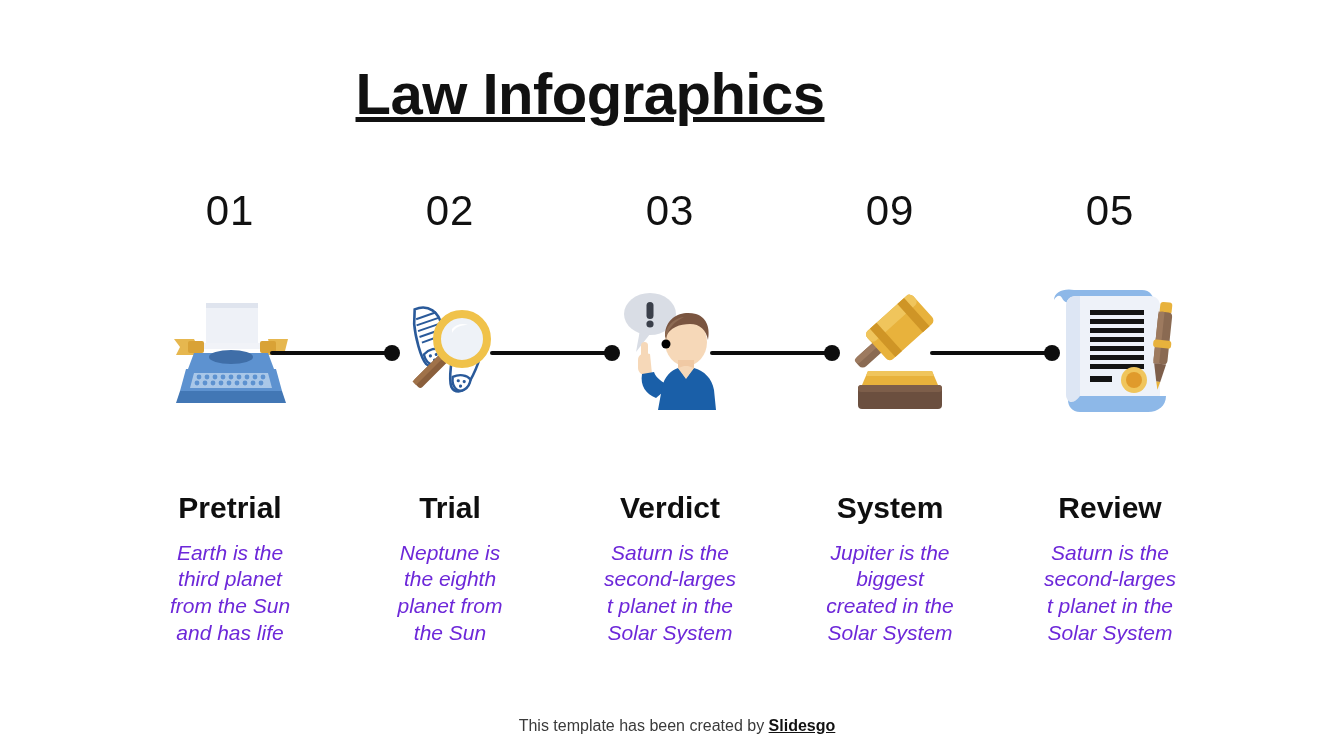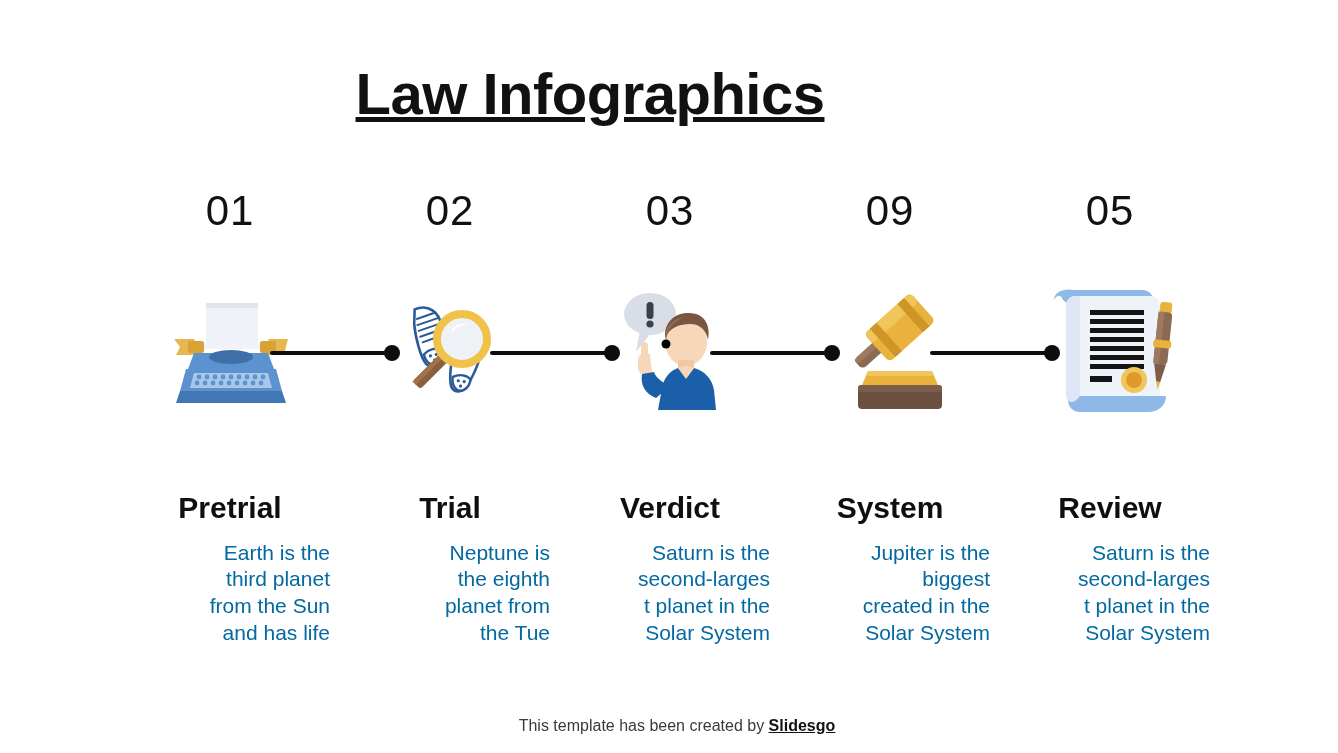--- a/index.html
+++ b/index.html
@@ -101,25 +101,26 @@
     font-size: 30px;
     font-weight: 700;
     color: #0f0f0f;
     line-height: 1.15;
     text-align: center;
   }
   .step-body {
     margin-top: 14px;
     font-size: 21px;
     font-weight: 400;
-    color: #0369a1;
+    color: #6d28d9;
     line-height: 1.28;
-    text-align: right;
+    text-align: center;
     width: 200px;
     white-space: pre-line;
+    font-style: italic;
   }
 
   
   .footer {
     position: absolute;
     bottom: 18px;
     left: 8px;
     width: 1338px;
     text-align: center;
     font-size: 16px;
@@ -249,21 +250,21 @@
 
     <div class="connector" style="left:150px; width:130px;">
       <div class="line" style="width:122px;"></div>
       <div class="dot" style="left:114px;"></div>
     </div>
 
     <div class="step-heading">Trial</div>
     <div class="step-body">Neptune is
 the eighth
 planet from
-the Tue</div>
+the Sun</div>
   </div>
 
   <div class="step">
     <div class="step-number">03</div>
 
     <div class="icon-wrap">
       <svg width="116" height="122" viewBox="0 0 116 122">
 
         <ellipse cx="38" cy="24" rx="26" ry="21" fill="#d9dde5"></ellipse>
         <path d="M28 40 L24 62 L38 44 Z" fill="#d9dde5"></path>

